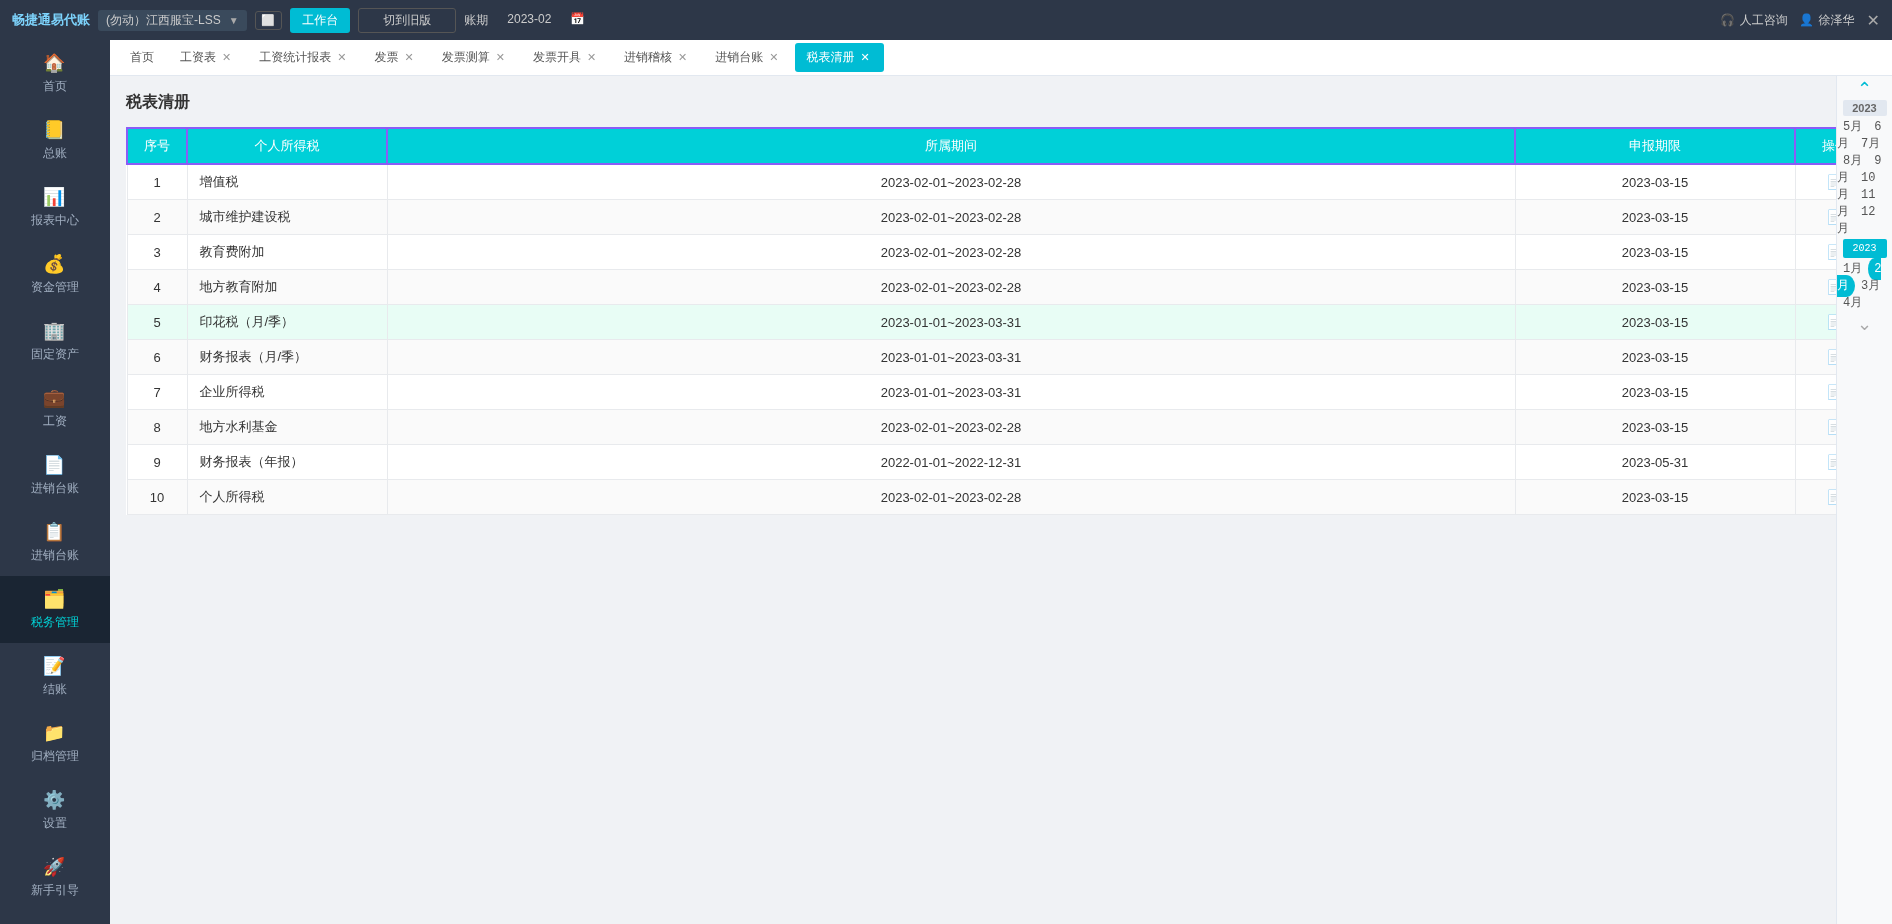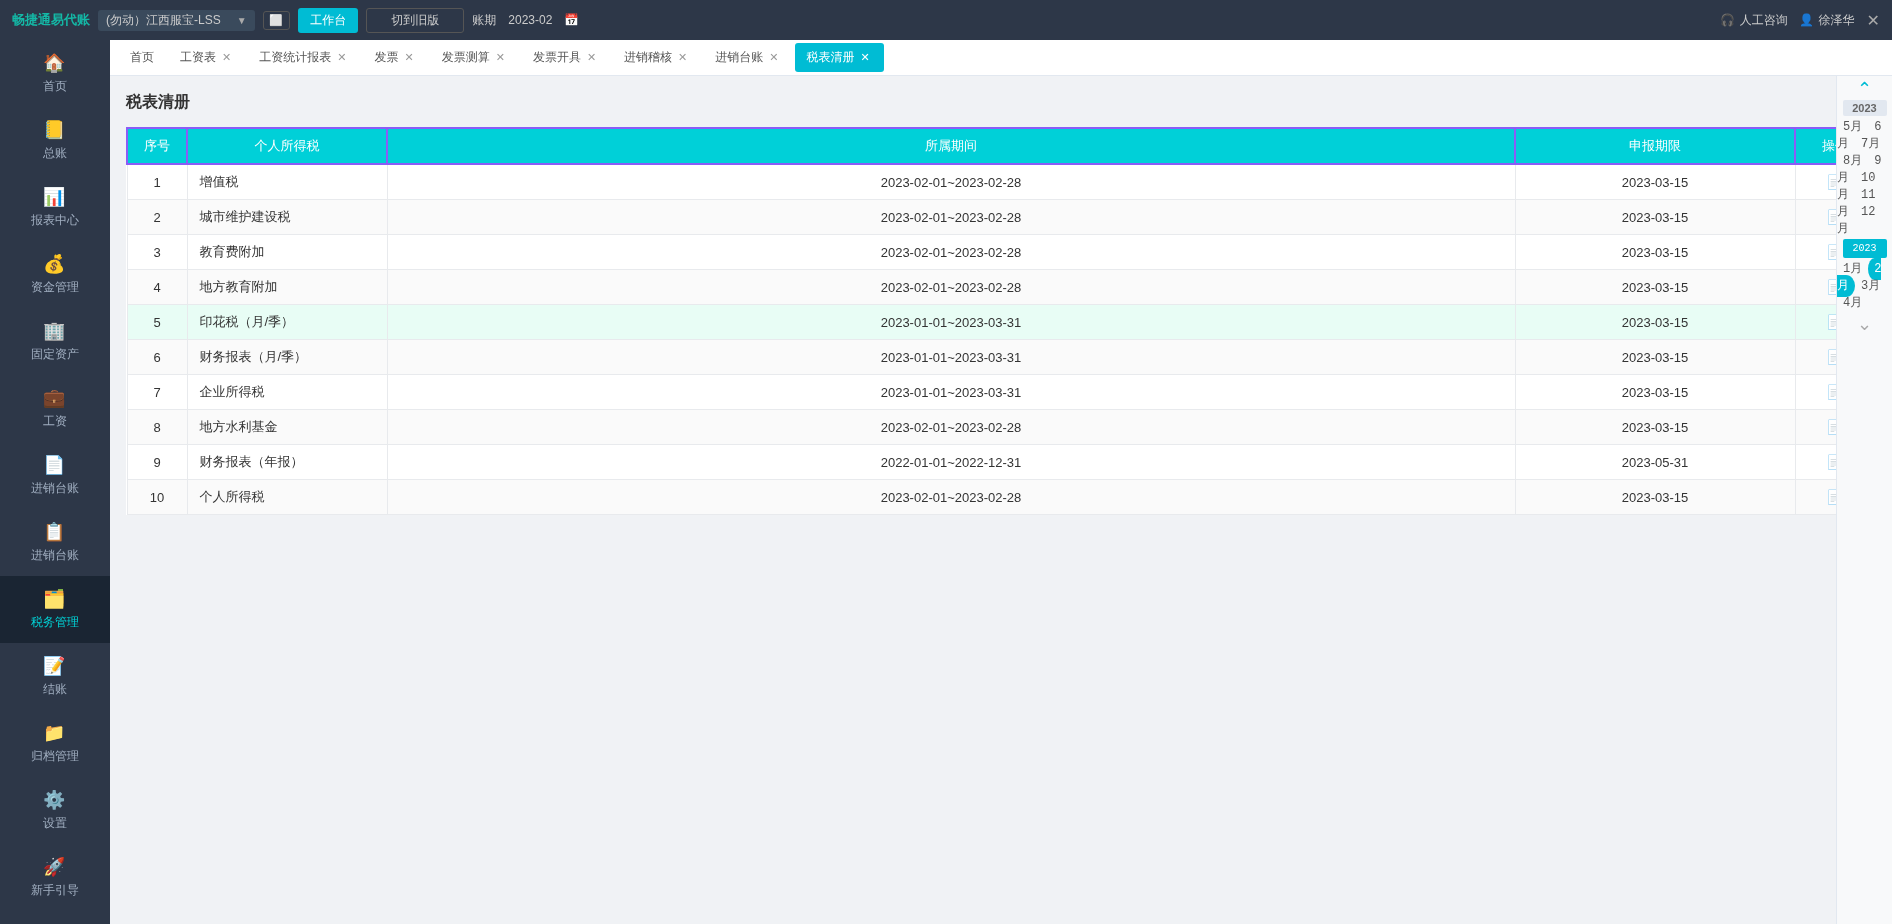--- a/index.html
+++ b/index.html
@@ -9,34 +9,34 @@
     .top-bar {
       height: 40px;
       background: #2d3748;
       display: flex;
       align-items: center;
       padding: 0 12px;
       gap: 8px;
       flex-shrink: 0;
     }
     .top-bar-logo {
-      color: #14b8a6;
+      color: #7dd3fc;
       font-size: 13px;
       font-weight: bold;
       white-space: nowrap;
     }
     .top-bar-company {
       background: #3a4a5c;
       color: #ccc;
       font-size: 12px;
       padding: 2px 8px;
       border-radius: 3px;
       display: flex;
       align-items: center;
-      gap: 16px;
+      gap: 8px;
       cursor: pointer;
     }
     .top-bar-company .chevron { color: #aaa; font-size: 10px; }
     .top-bar-copy-btn {
       background: transparent;
       border: 1px solid #555;
       color: #aaa;
       font-size: 11px;
       padding: 2px 6px;
       border-radius: 3px;
@@ -57,22 +57,21 @@
       color: #ccc;
       padding: 3px 24px;
       border-radius: 3px;
       cursor: pointer;
       font-size: 12px;
     }
     .top-bar-period {
       color: #ccc;
       font-size: 12px;
       display: flex;
-      align-items: center;
-      gap: 12px;
+      gap: 19px;
     }
     .top-bar-right {
       margin-left: auto;
       display: flex;
       align-items: center;
       gap: 12px;
       color: #ccc;
       font-size: 12px;
     }
     .top-bar-user {

